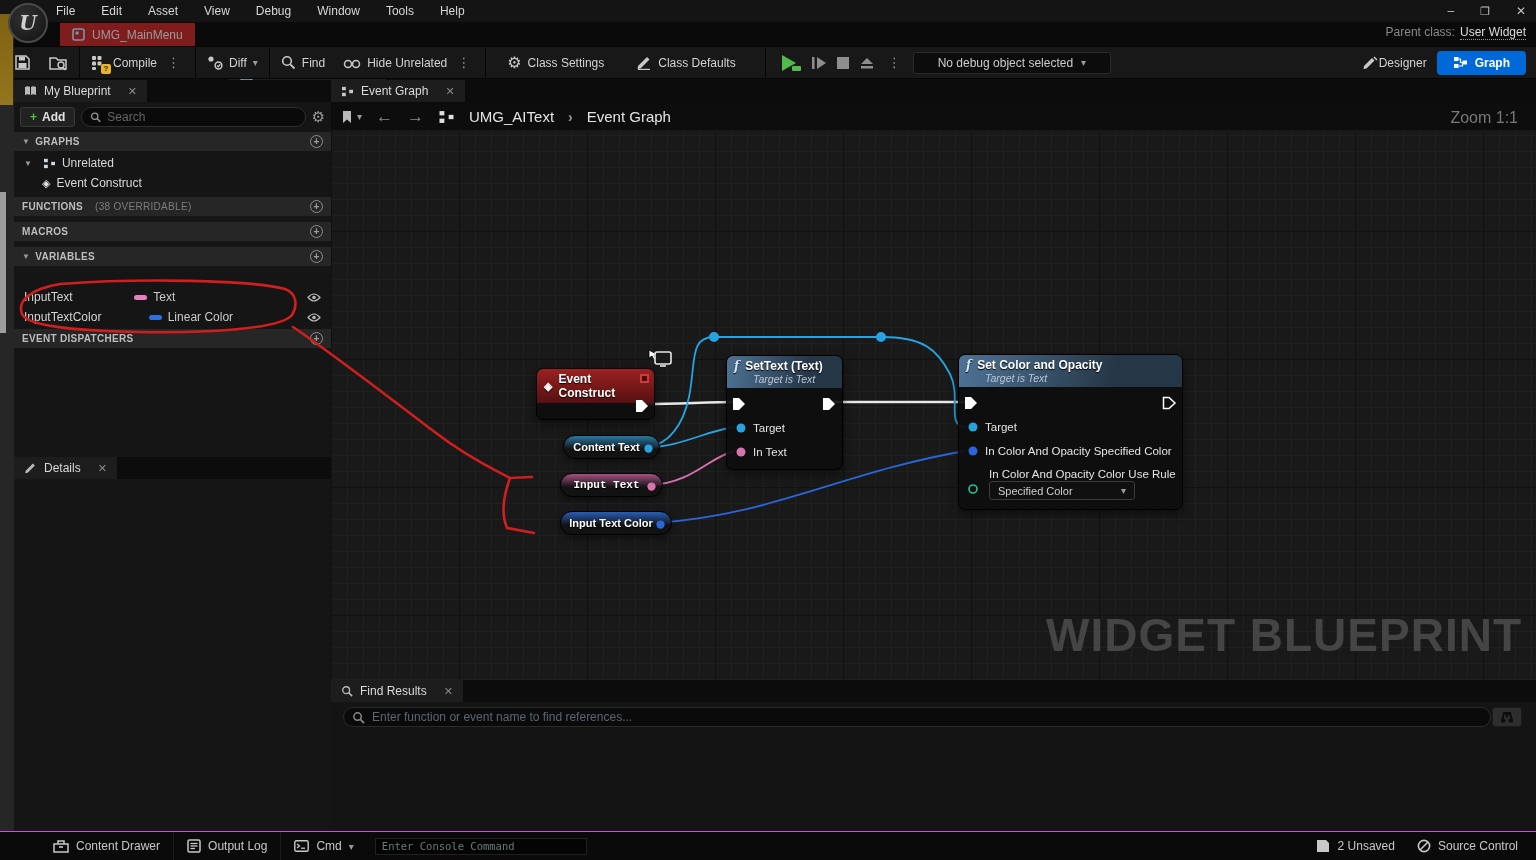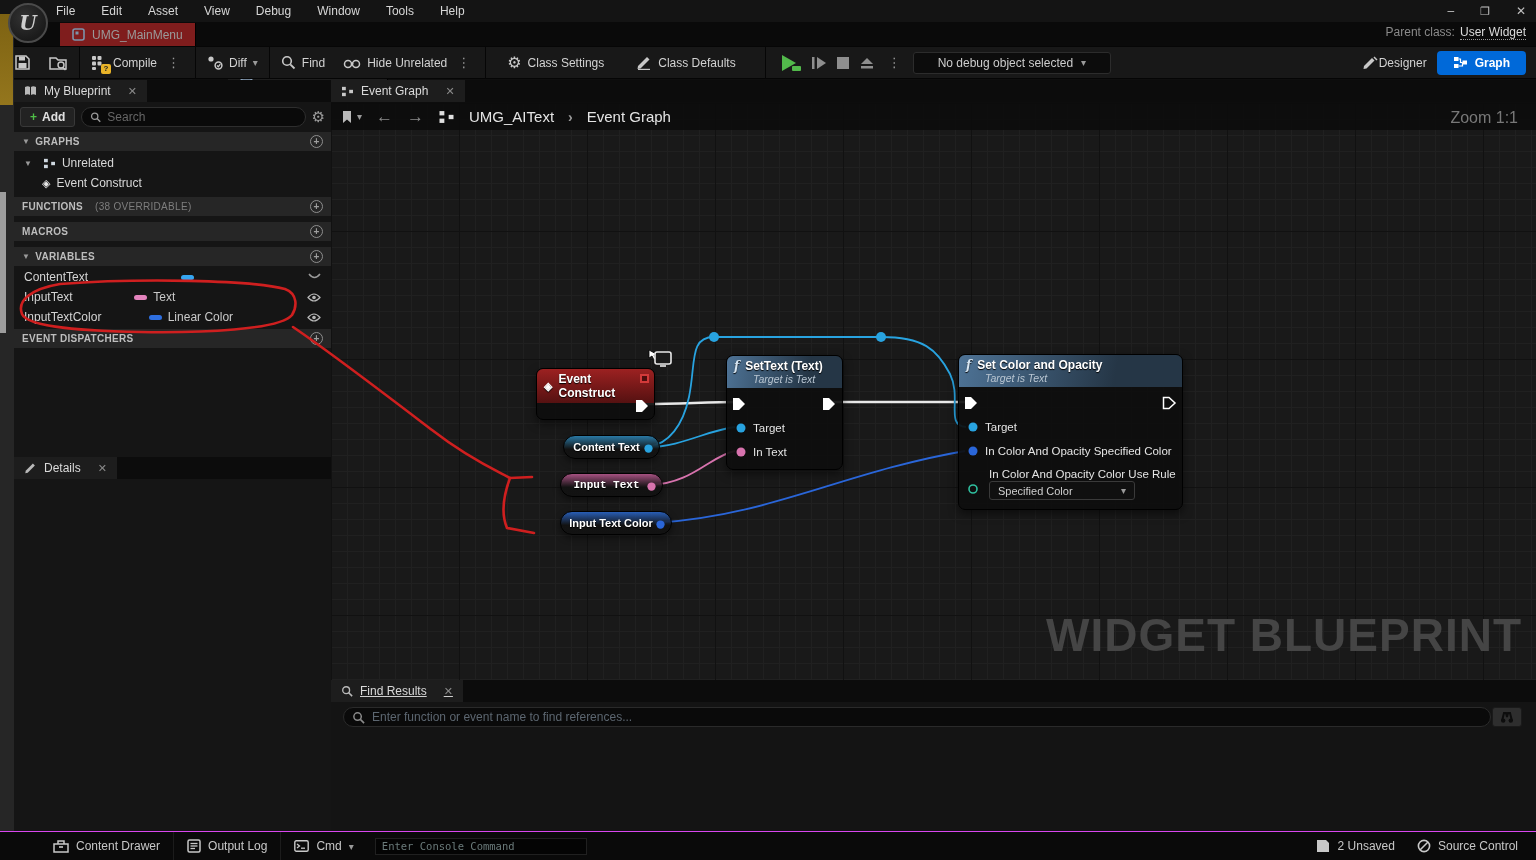--- a/index.html
+++ b/index.html
@@ -112,21 +112,21 @@
   .ficon { font-family:"DejaVu Serif",serif; font-style:italic; font-weight:bold; color:#d7e6f3; }
   .delegate { position:absolute; right:5px; top:5px; width:9px; height:9px; border:2px solid #d23a3a; background:#4e0d0d; }
   .pinrow { position:absolute; display:flex; align-items:center; gap:6px; color:#e4e4e4; font-size:11.5px; }
   .getter { position:absolute; height:24px; border-radius:12px; border:1px solid #000;
     display:flex; align-items:center; justify-content:center; color:#fff; font-size:11px; font-weight:bold;
     text-shadow:0 1px 1px #000; z-index:3; box-shadow:0 3px 7px rgba(0,0,0,.45); }
   .dropdown { position:absolute; height:19px; background:#101010; border:1px solid #3a3a3a; border-radius:3px;
     display:flex; align-items:center; justify-content:space-between; padding:0 8px; color:#cfcfcf; font-size:11px; }
 
   
-  .findpanel { left:331px; top:680px; width:1205px; height:151px; background:#141414;text-decoration:underline; }
+  .findpanel { left:331px; top:680px; width:1205px; height:151px; background:#141414; }
   .findinput { position:absolute; left:12px; top:27px; width:1148px; height:20px; background:#0a0a0a;
     border:1px solid #2a2a2a; border-radius:10px; display:flex; align-items:center; gap:7px; padding:0 8px; }
   .findinput input { flex:1; background:transparent; border:none; outline:none; color:#a16207; font-size:12px; }
   .findinput input::placeholder { color:#5c6670; }
   .binocbtn { position:absolute; right:14px; top:27px; width:30px; height:20px; background:#2e2e2e;
     border:1px solid #1a1a1a; border-radius:3px; display:flex; align-items:center; justify-content:center; }
 
   
   .statusbar { left:0; top:831px; width:1536px; height:29px; background:#0a0a0a; border-top:1px solid #d946ef;
     display:flex; align-items:center; }
@@ -356,29 +356,20 @@
     <div class="secthdr" style="top:142px;">
       <span>MACROS</span>
       <span class="plusCirc">+</span>
     </div>
     <div class="secthdr" style="top:167px;">
       <span class="caret">▼</span>
       <span>VARIABLES</span>
       <span class="plusCirc">+</span>
     </div>
 
-    <div class="varrow" style="top:187px;">
-      <span>ContentText</span>
-      <span class="pill" style="background:#35a5f0; margin-left:auto;"></span>
-      <span class="eyewrap" style="margin-left:108px;">
-        <svg width="13" height="8" viewBox="0 0 13 8">
-            <path d="M1,1 Q6.5,8 12,1" fill="none" stroke="#9a9a9a" stroke-width="1.5"></path>
-          </svg>
-      </span>
-    </div>
     <div class="varrow" style="top:207px;">
       <span>InputText</span>
       <span class="pill" style="background:#e383bd; margin-left:auto;"></span>
       <span class="vtype" style="width:92px;">Text</span>
       <span class="eyewrap">
         <svg width="14" height="9" viewBox="0 0 14 9">
             <path d="M1,4.5 Q7,-2.5 13,4.5 Q7,11.5 1,4.5 z" fill="none" stroke="#b5b5b5" stroke-width="1.2"></path>
             <circle cx="7" cy="4.5" r="1.8" fill="#b5b5b5"></circle>
           </svg>
       </span>

